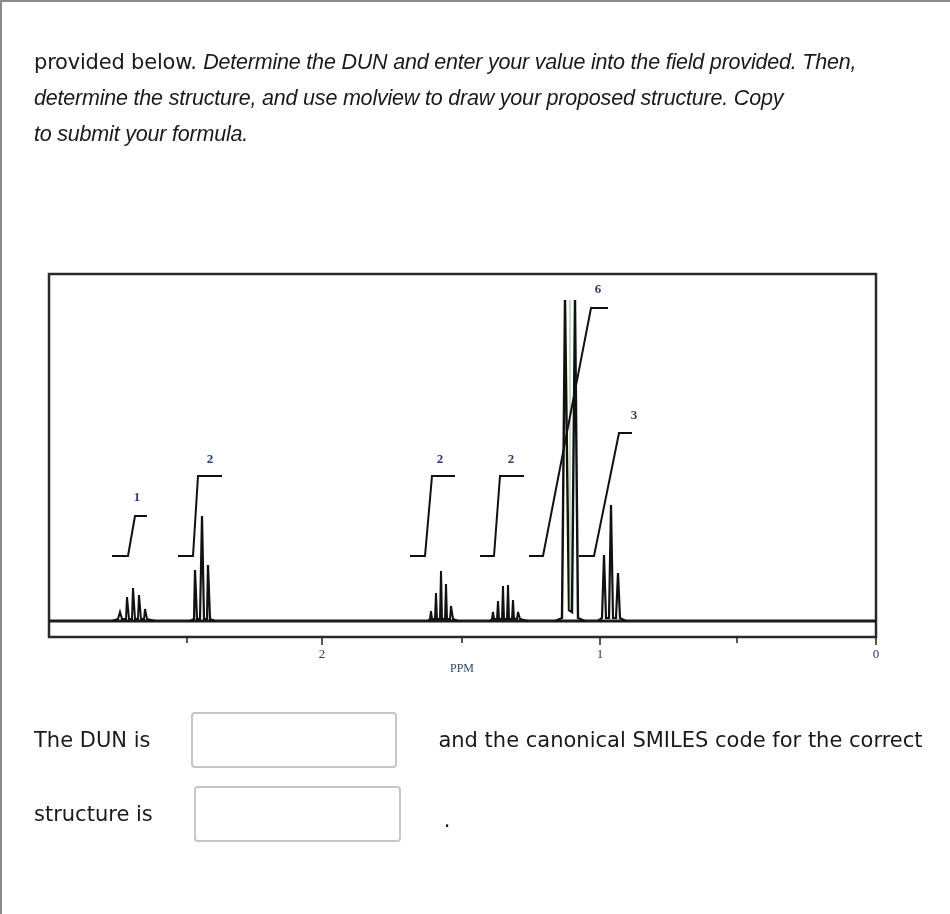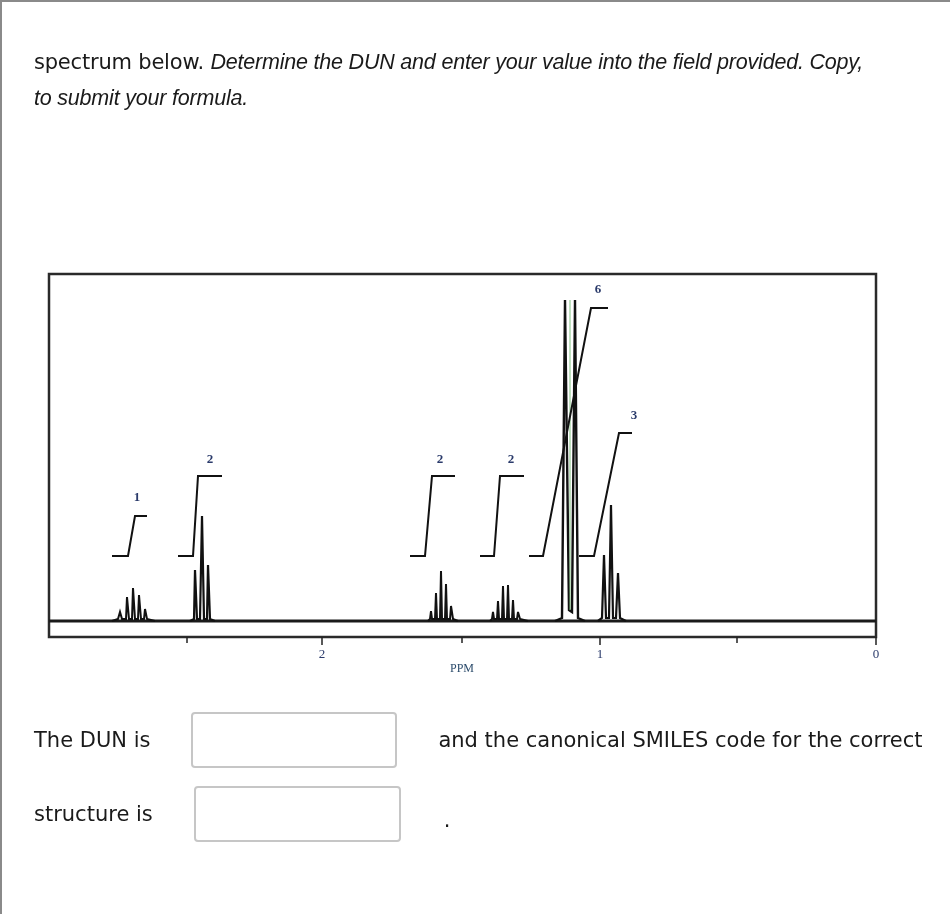--- a/index.html
+++ b/index.html
@@ -18,21 +18,22 @@
   .field.smiles { width: 207px; }
   .dot { margin-left: 2px; position: relative; top: 6px; }
   svg text { font-family: "Liberation Serif", serif; }
 </style>
 </head>
 <body>
 
 <div class="frame"></div>
 
 <div class="question">
-  <div><span>spectrum below. </span><span class="it">Determine the DUN and enter your value into the field provided. Copy,</span></div>
+  <div><span>provided below. </span><span class="it">Determine the DUN and enter your value into the field provided. Then,</span></div>
+  <div class="it">determine the  structure, and use molview to draw your proposed structure.  Copy</div>
   <div class="it">to submit your formula.</div>
 </div>
 
 <svg class="spectrum" width="950" height="700" viewBox="0 0 950 700">
 
   <rect x="49" y="274" width="827" height="363" fill="none" stroke="#2a2a2a" stroke-width="2.5"></rect>
 
   <line x1="49" y1="621" x2="876" y2="621" stroke="#1a1a1a" stroke-width="3"></line>
 
   <g stroke="#222" stroke-width="1.5">

